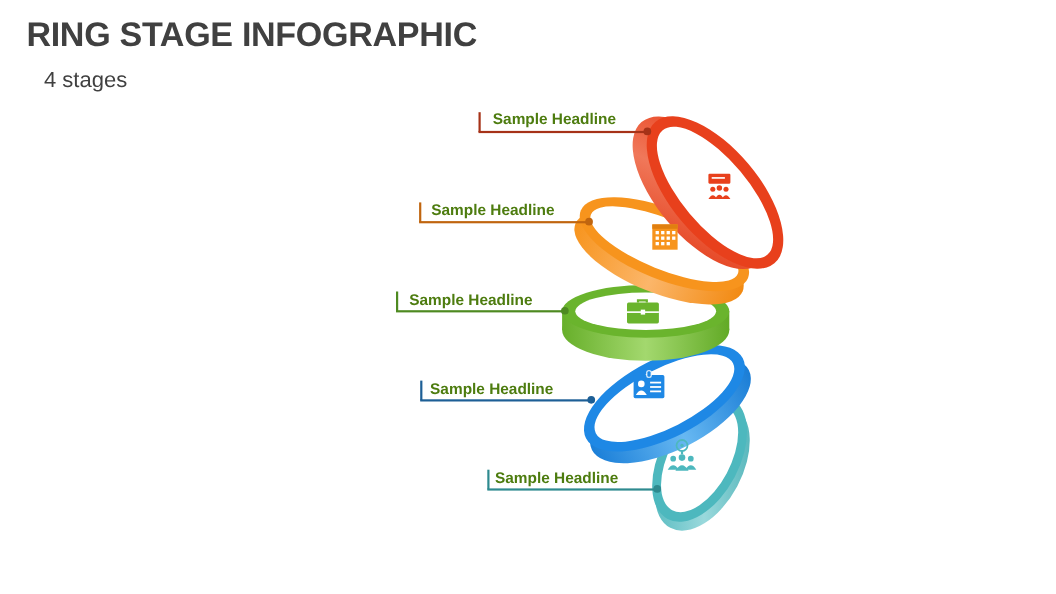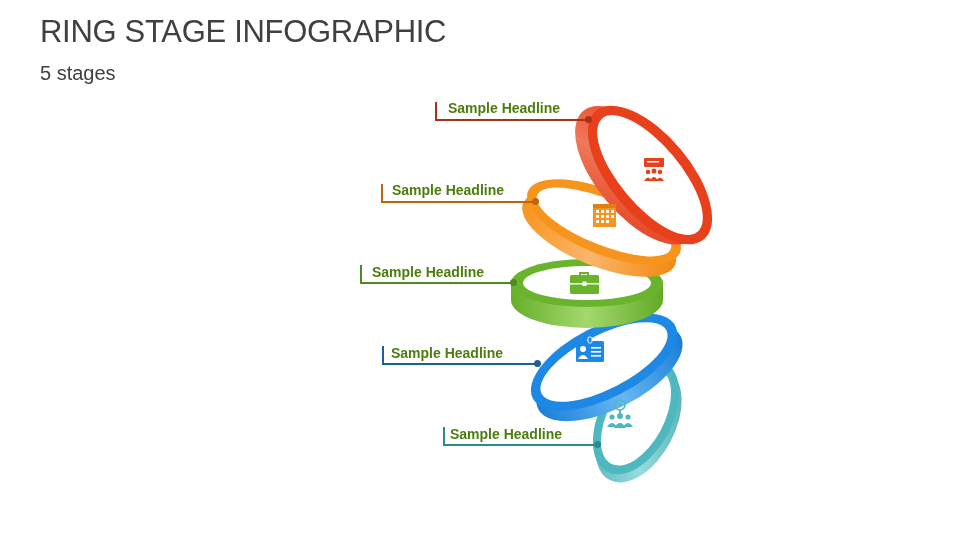--- a/index.html
+++ b/index.html
@@ -1,30 +1,30 @@
 <!DOCTYPE html>
 <html><head>
 <meta charset="utf-8">
 <style>
   html, body { margin:0; padding:0; background:#ffffff; }
   body { width:960px; height:540px; position:relative; overflow:hidden; font-family:"Liberation Sans", sans-serif; }
-  .title { position:absolute; left:40px; top:14px; font-size:31px; font-weight:normal; color:#404040; letter-spacing:-0.3px; white-space:nowrap; }
+  .title { position:absolute; left:24px; top:14px; font-size:31px; font-weight:bold; color:#404040; letter-spacing:-0.3px; white-space:nowrap; }
   .subtitle { position:absolute; left:40px; top:62px; font-size:20px; color:#404040; white-space:nowrap; }
   .stage { position:absolute; }
   .headline { position:absolute; font-size:14px; font-weight:bold; color:#4d7c0f; white-space:nowrap; }
   .vbar { position:absolute; width:2px; }
   .hbar { position:absolute; height:2px; }
   .dot { position:absolute; width:7px; height:7px; border-radius:50%; }
   svg.rings { position:absolute; left:0; top:0; }
 </style>
 </head>
 <body>
 
 <div class="title">RING STAGE INFOGRAPHIC</div>
-<div class="subtitle">5 stages</div>
+<div class="subtitle">4 stages</div>
 
 <svg class="rings" width="960" height="540" viewBox="0 0 960 540">
   <defs>
     <linearGradient id="gRed" x1="0" y1="0" x2="1" y2="1">
       <stop offset="0" stop-color="#E8401C"></stop>
         <stop offset="0.45" stop-color="#F0785A"></stop>
         <stop offset="1" stop-color="#E33A17"></stop>
     </linearGradient>
     <linearGradient id="gOrange" x1="0" y1="0" x2="1" y2="0">
       <stop offset="0" stop-color="#F7941D"></stop>

